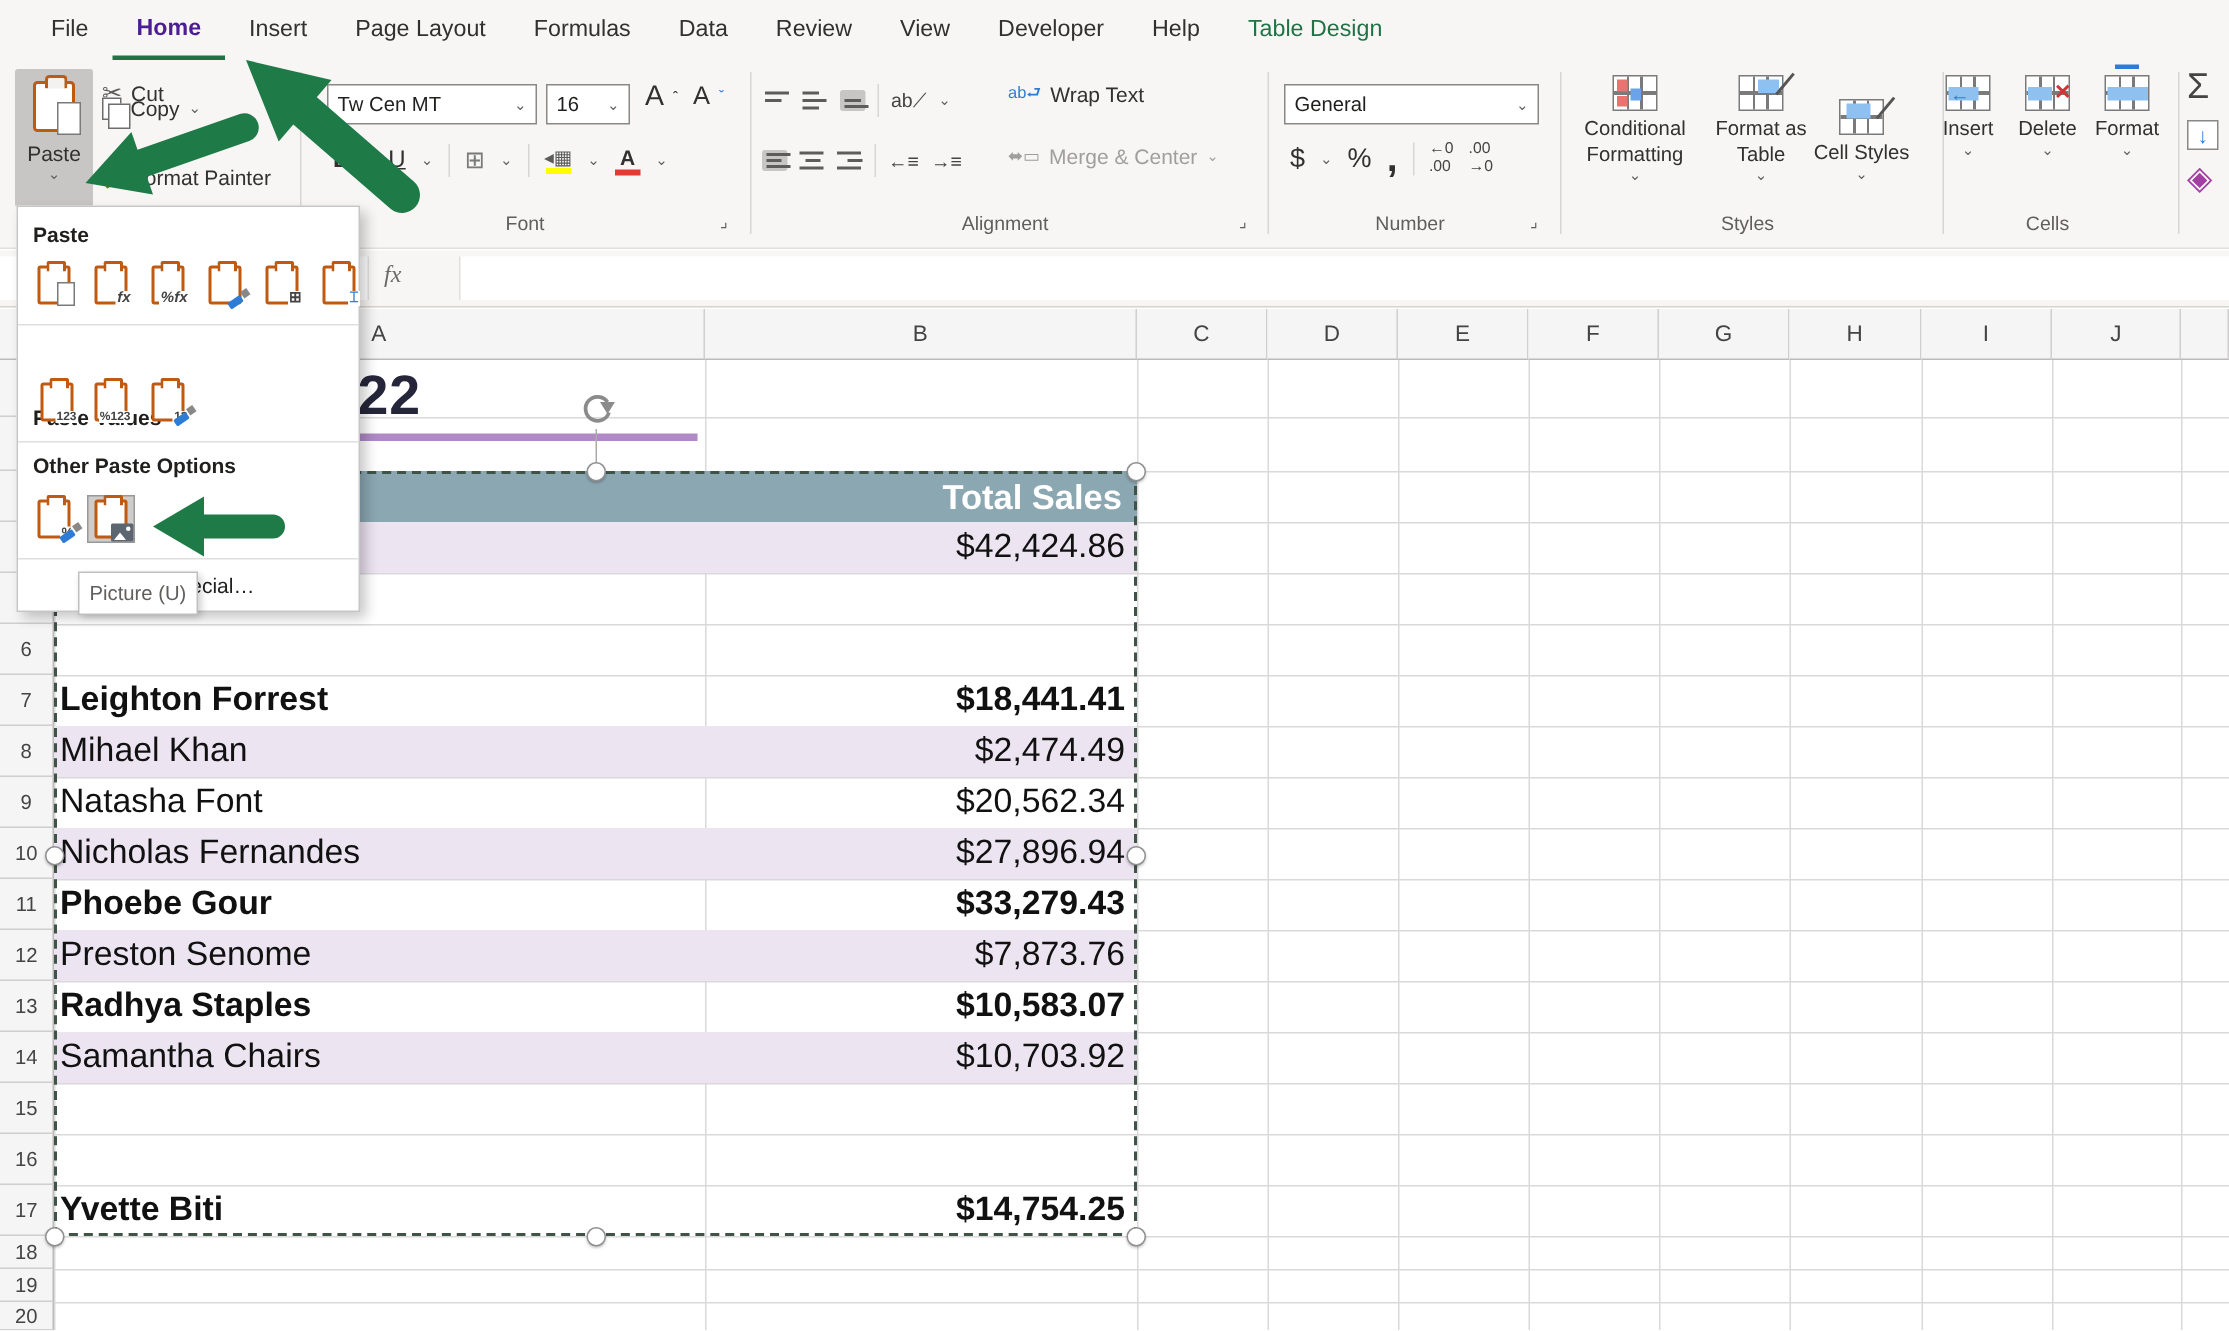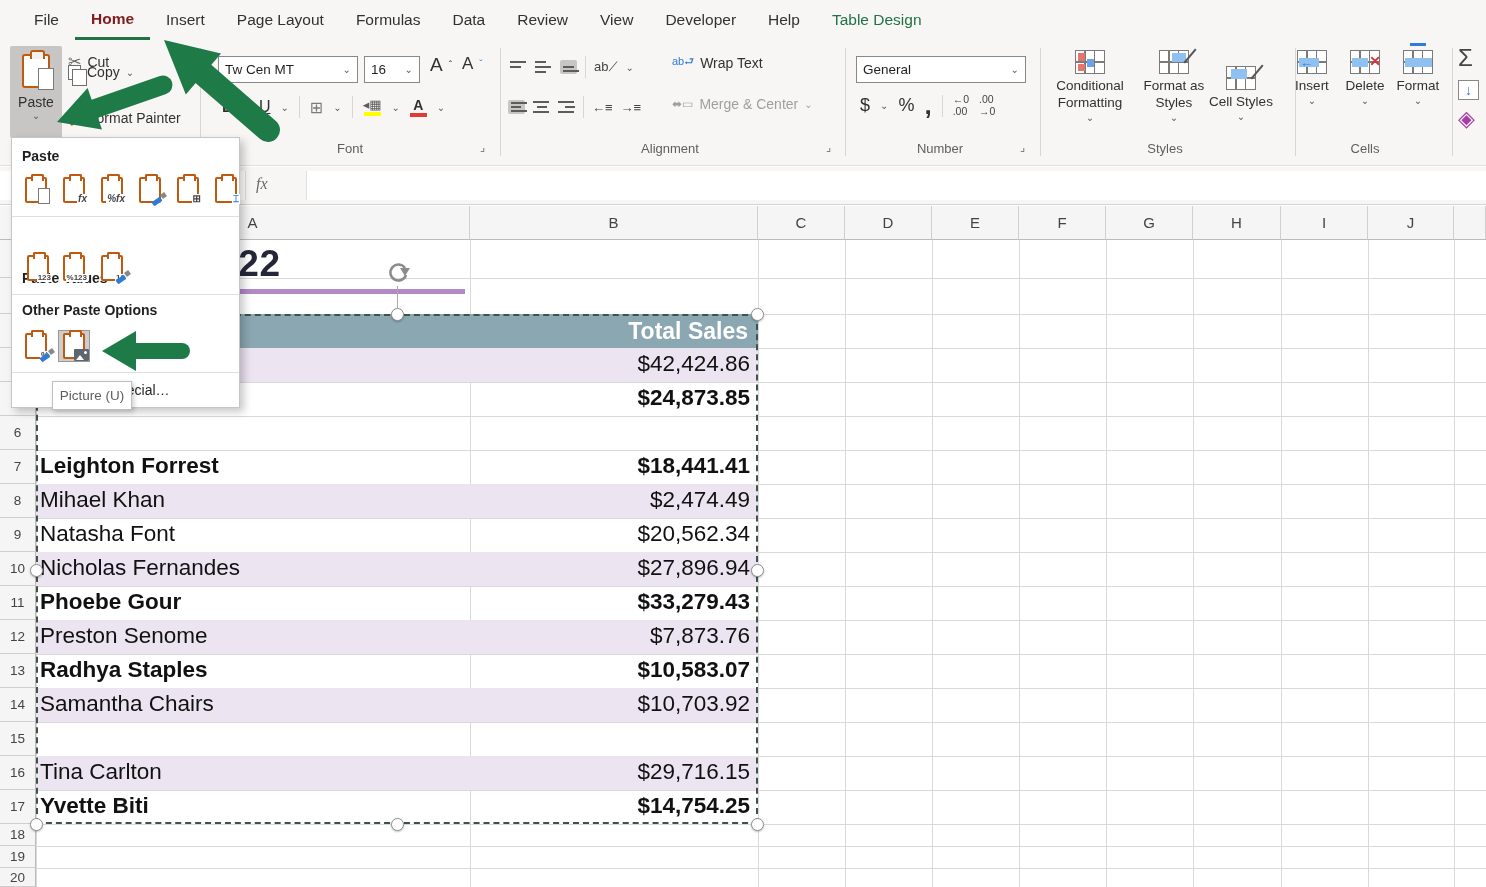--- a/index.html
+++ b/index.html
@@ -4,21 +4,21 @@
 <style>
   * { margin:0; padding:0; box-sizing:border-box; }
   html,body { width:1486px; height:887px; overflow:hidden; background:#fff;
     font-family:"Liberation Sans", sans-serif; }
   .app { position:relative; width:1486px; height:887px; background:#fff; overflow:hidden; }
 
   
   .tabbar { position:absolute; left:0; top:0; width:100%; height:40px; background:#f7f6f5;
     display:flex; align-items:stretch; gap:0; padding-left:18px; }
   .tab { display:flex; align-items:center; padding:0 16px; font-size:15.5px; color:#323130; cursor:default; }
-  .tab.active { border-bottom:3px solid #217346; color:#7f1d1d; font-weight:bold; }
+  .tab.active { border-bottom:3px solid #217346; color:#4c1d95; font-weight:bold; }
   .tab.contextual { color:#217346; }
 
   
   .ribbon { position:absolute; left:0; top:40px; width:100%; height:126px; background:#f7f6f5;
     border-bottom:1px solid #e1dfdd; font-size:14px; color:#323130; }
   .vsep { position:absolute; top:8px; height:108px; width:1px; background:#d8d6d4; }
   .grouplabel { position:absolute; top:101px; font-size:13px; color:#605e5c; text-align:center; }
   .launcher { position:absolute; top:101px; font-size:11px; color:#605e5c; }
 
   .pastebtn { position:absolute; left:10px; top:6px; width:52px; height:92px; background:#c8c6c4;
@@ -277,21 +277,21 @@
         <span class="ov" style="left:2px; bottom:2px; width:7px; height:7px; background:#e8746f;"></span>
       </span>
       <span>Conditional Formatting</span>
       <span class="chev">⌄</span>
     </div>
     <div class="bigbtn" style="left:1136px; top:10px; width:76px;">
       <span class="gridic">
         <span class="ov" style="right:2px; top:2px; width:14px; height:9px; background:#8fc1f0;"></span>
         <span class="ov" style="right:-3px; top:-4px; width:2px; height:18px; background:#555; transform:rotate(40deg);"></span>
       </span>
-      <span>Format as Styles</span>
+      <span>Format as Table</span>
       <span class="chev">⌄</span>
     </div>
     <div class="bigbtn" style="left:1208px; top:10px; width:66px;margin-top:16px;">
       <span class="gridic">
         <span class="ov" style="left:4px; top:2px; width:16px; height:10px; background:#8fc1f0;"></span>
         <span class="ov" style="right:-3px; top:-4px; width:2px; height:18px; background:#555; transform:rotate(40deg);"></span>
       </span>
       <span>Cell Styles</span>
       <span class="chev">⌄</span>
     </div>
@@ -383,24 +383,20 @@
     <div class="rowhead" style="top:662px; height:19px;">20</div>
 
     <div class="title">January 2022</div>
     <div class="title-underline"></div>
     <div class="thead">Total Sales</div>
 
     <div class="trow band" style="top:142px;">
         <span class="nm"></span>
         <span class="amt">$42,424.86</span>
       </div>
-    <div class="trow bold" style="top:176px;">
-        <span class="nm"></span>
-        <span class="amt">$24,873.85</span>
-      </div>
     <div class="trow bold" style="top:244px;">
         <span class="nm">Leighton Forrest</span>
         <span class="amt">$18,441.41</span>
       </div>
     <div class="trow band" style="top:278px;">
         <span class="nm">Mihael Khan</span>
         <span class="amt">$2,474.49</span>
       </div>
     <div class="trow" style="top:312px;">
         <span class="nm">Natasha Font</span>
@@ -418,24 +414,20 @@
         <span class="nm">Preston Senome</span>
         <span class="amt">$7,873.76</span>
       </div>
     <div class="trow bold" style="top:448px;">
         <span class="nm">Radhya Staples</span>
         <span class="amt">$10,583.07</span>
       </div>
     <div class="trow band" style="top:482px;">
         <span class="nm">Samantha Chairs</span>
         <span class="amt">$10,703.92</span>
-      </div>
-    <div class="trow band" style="top:550px;">
-        <span class="nm">Tina Carlton</span>
-        <span class="amt">$29,716.15</span>
       </div>
     <div class="trow bold" style="top:584px;">
         <span class="nm">Yvette Biti</span>
         <span class="amt">$14,754.25</span>
       </div>
 
     <div class="ants"></div>
     <div class="rotstem"></div>
     <svg style="position:absolute; left:385px; top:54px;" width="26" height="26">
       <path d="M20 8 A8 8 0 1 0 21 15" fill="none" stroke="#8b8b8b" stroke-width="2.5"></path>

